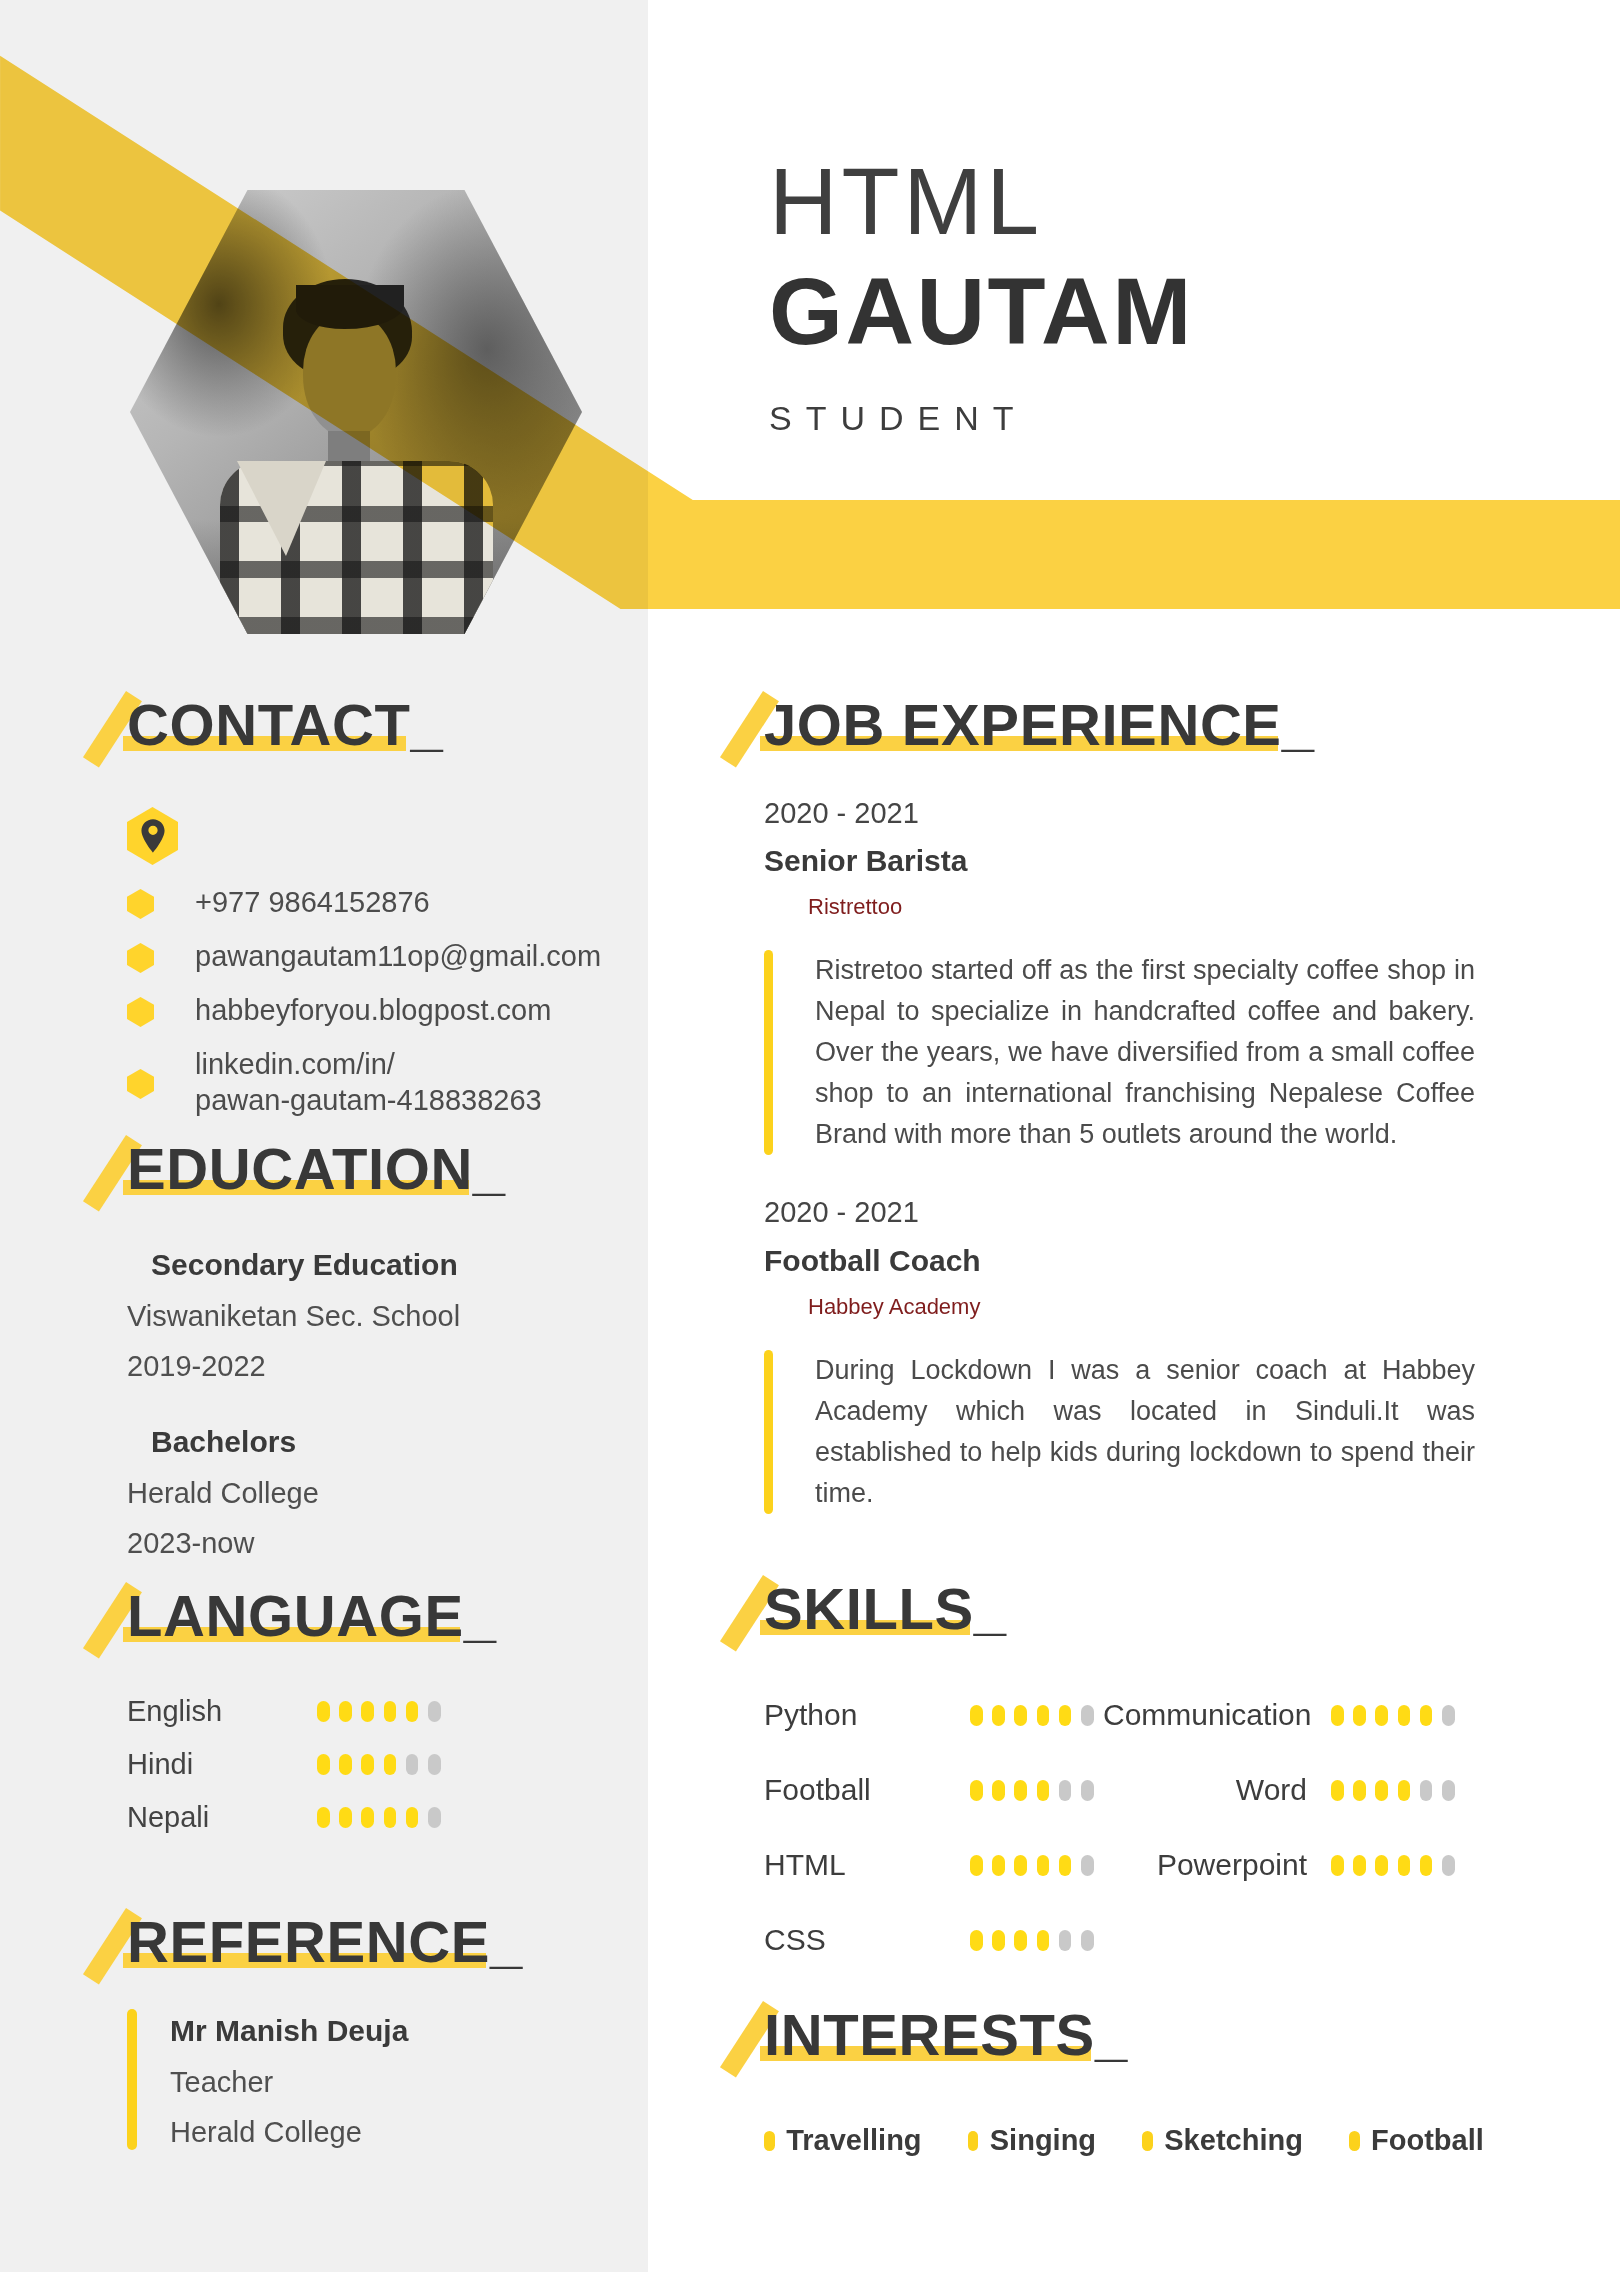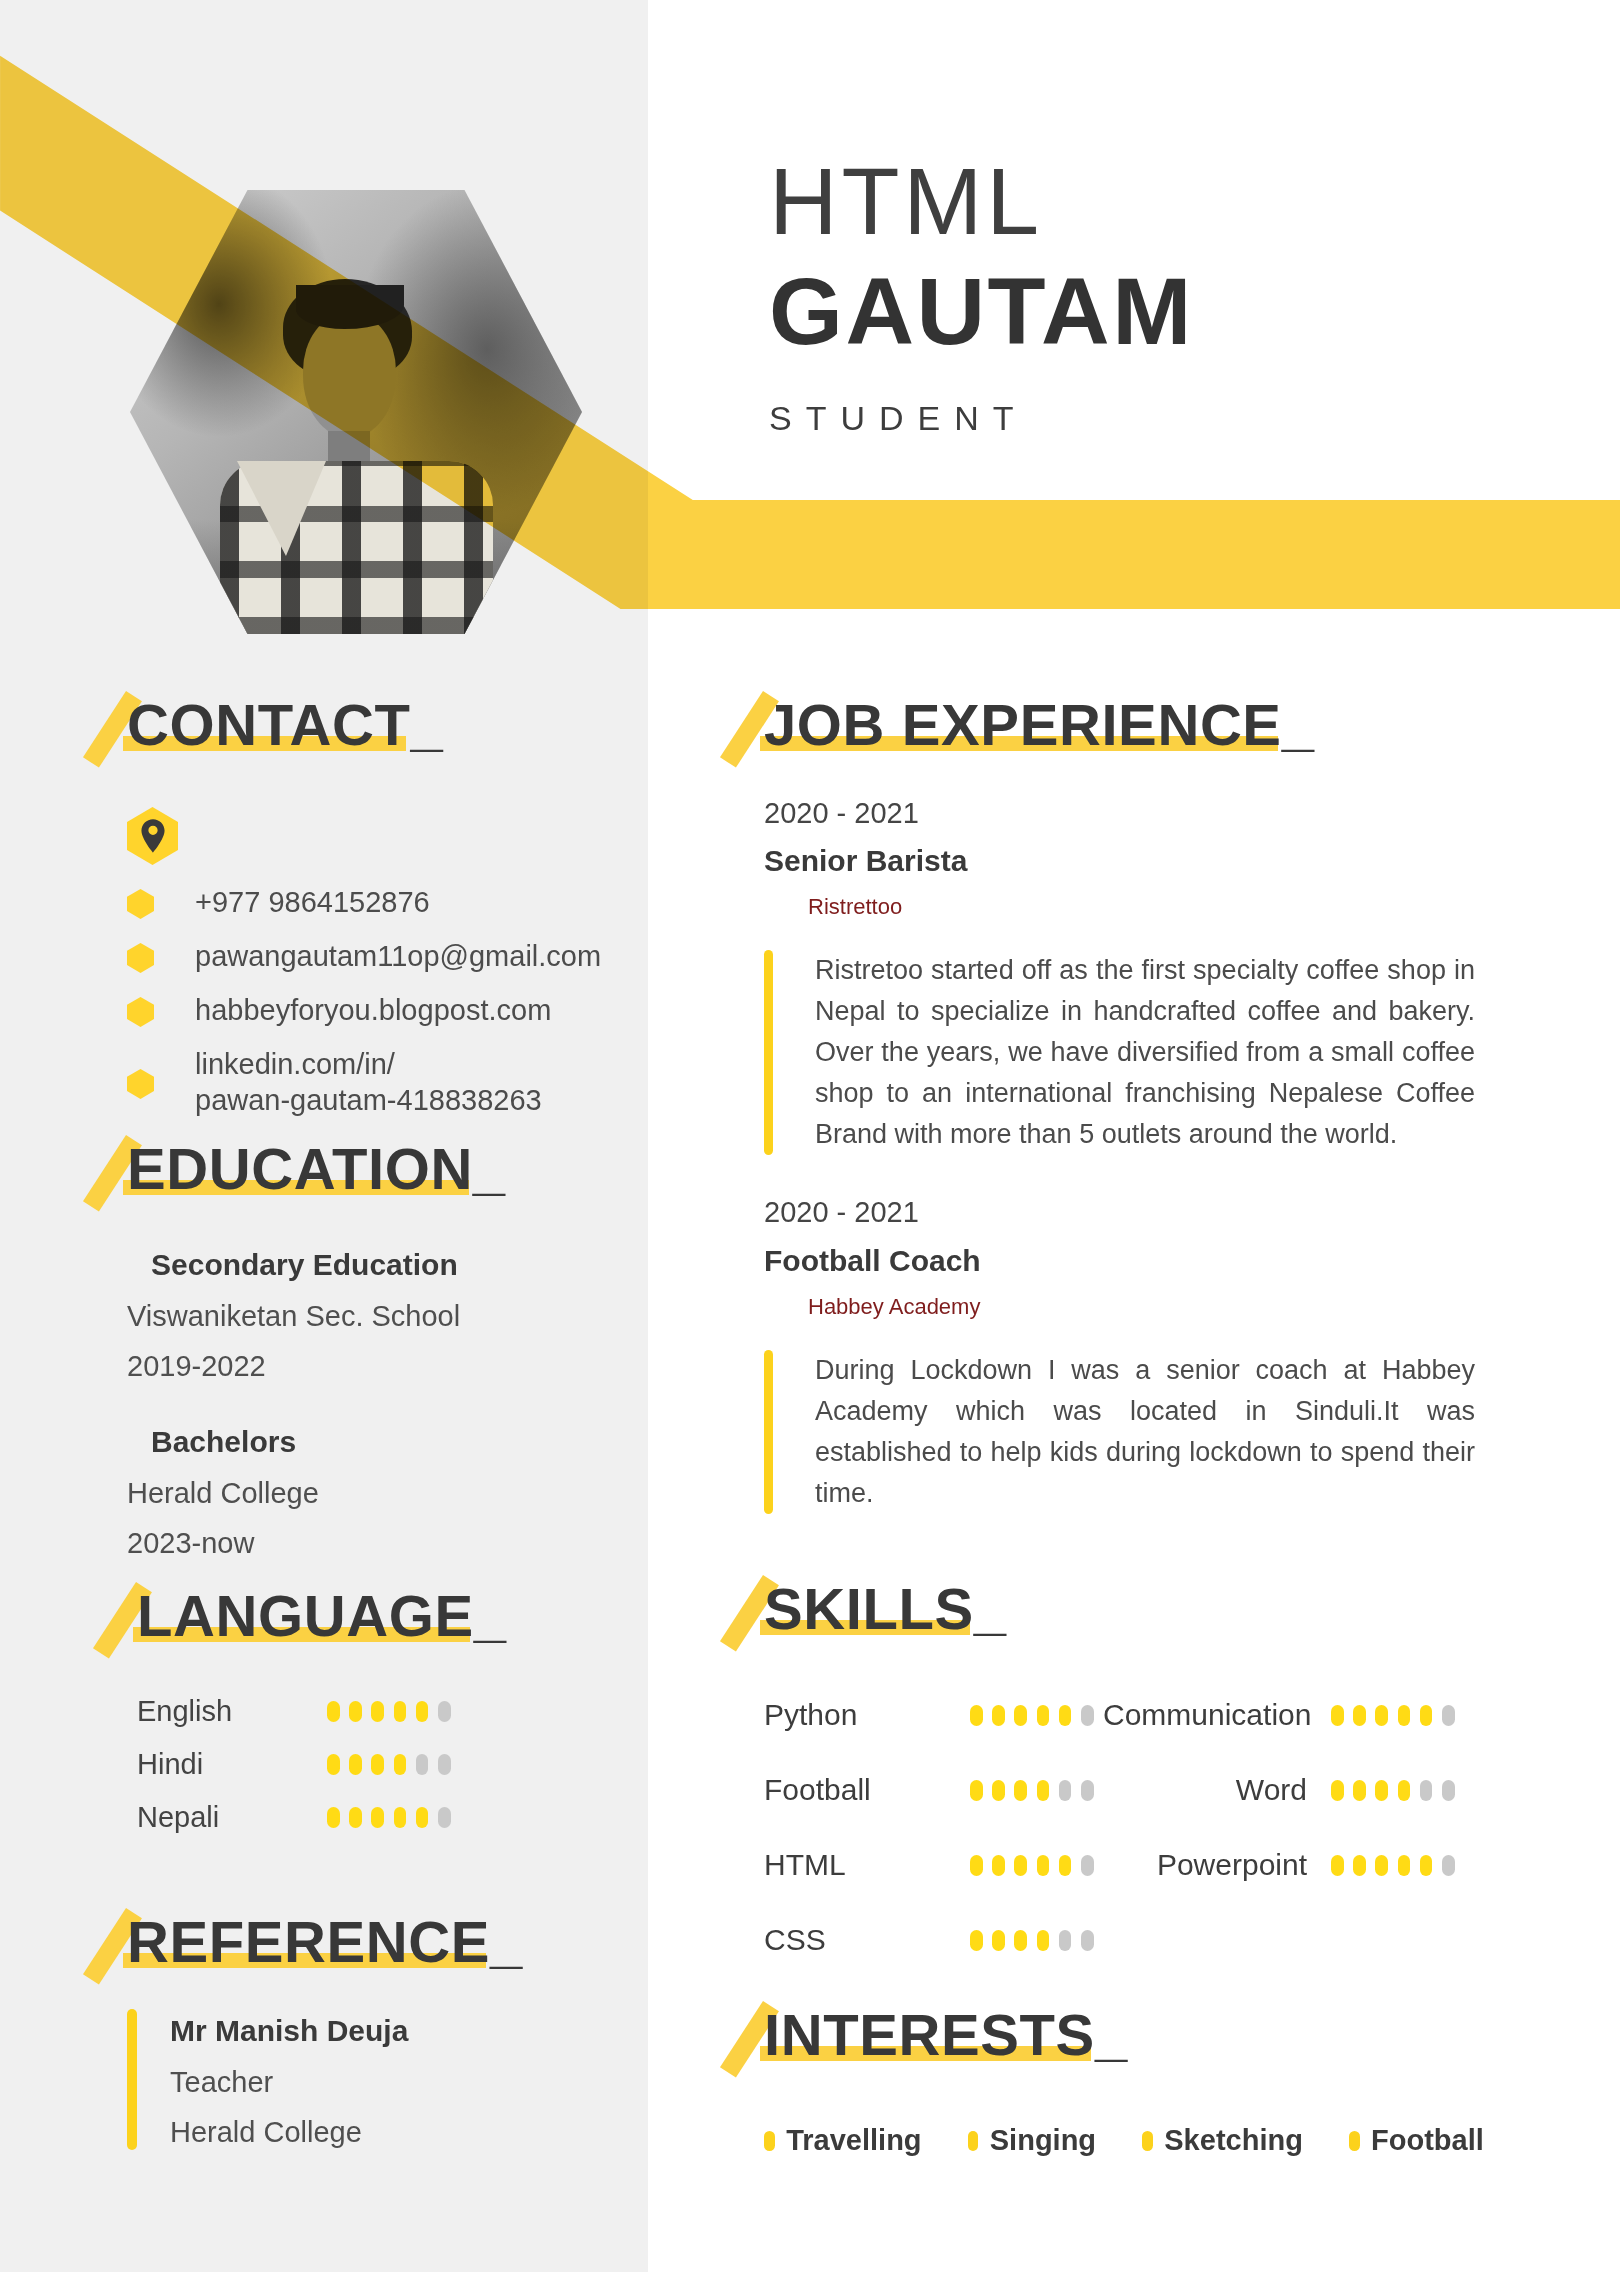--- a/index.html
+++ b/index.html
@@ -64,21 +64,21 @@
   .c-row.small-row .c-text{line-height:36px;}
   .linkedin-row{margin-bottom:0;}
   
   .education{position:absolute;left:127px;top:1137px;z-index:4;width:482px;}
   .edu-item{margin-top:46px;}
   .edu-item + .edu-item{margin-top:39px;}
   .edu-degree{font-size:30px;font-weight:700;color:#3a3a3a;line-height:37px;margin-left:24px;}
   .edu-school{font-size:29px;color:#4f4f4f;line-height:36px;margin-top:15px;}
   .edu-years{font-size:29px;color:#4f4f4f;line-height:36px;margin-top:14px;}
   
-  .language{position:absolute;left:137px;top:1584px;z-index:4;width:482px;}
+  .language{position:absolute;left:127px;top:1584px;z-index:4;width:482px;}
   .lang-rows{margin-top:46px;}
   .lang-row{display:flex;align-items:center;height:36px;margin-bottom:17px;}
   .lang-label{width:190px;font-size:29px;color:#434343;}
   .dots{display:flex;gap:9.5px;align-items:center;}
   .dot{width:12.7px;height:21px;border-radius:7px;background:var(--dot-off,#c9c9c9);}
   .dot.on{background:var(--dot-on,#ffdb15);}
   
   .reference{position:absolute;left:127px;top:1910px;z-index:4;width:482px;}
   .ref-body{display:flex;margin-top:36px;}
   .ref-bar{flex:0 0 auto;width:10px;border-radius:5.7px;background:var(--yellow-bar,#fcd21c);}

